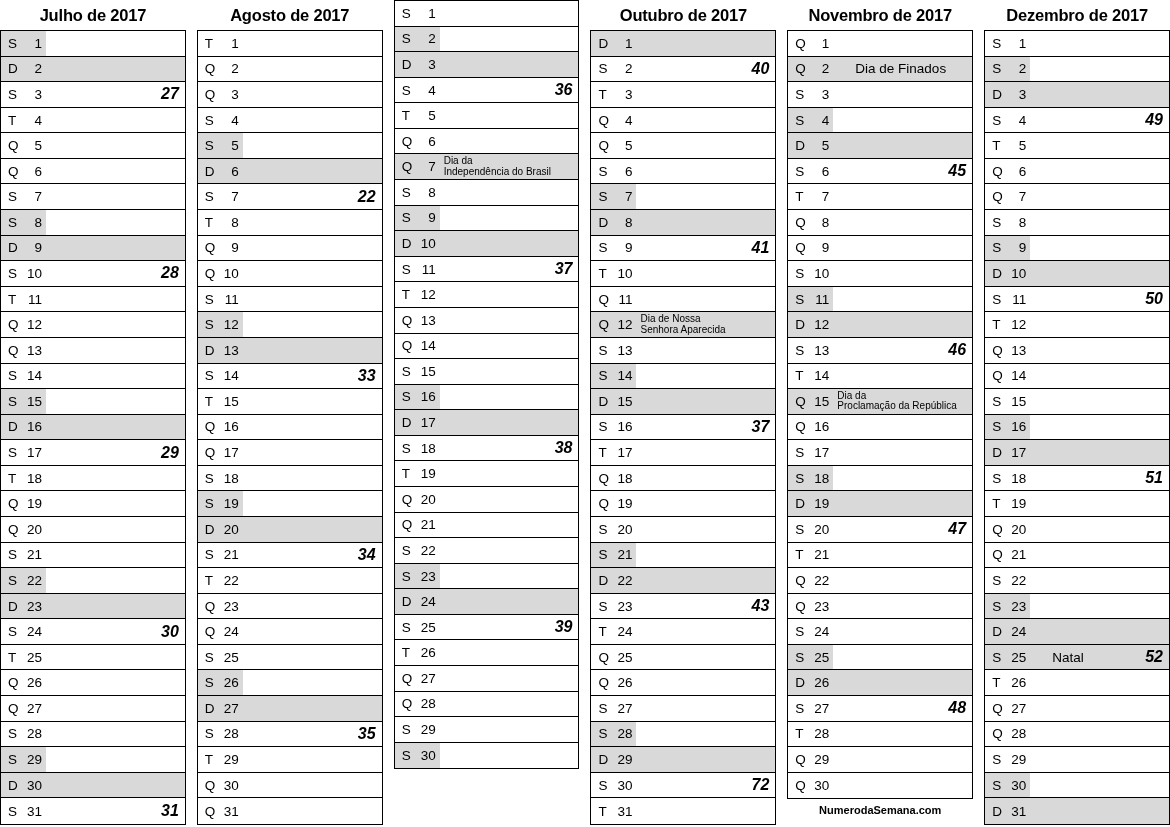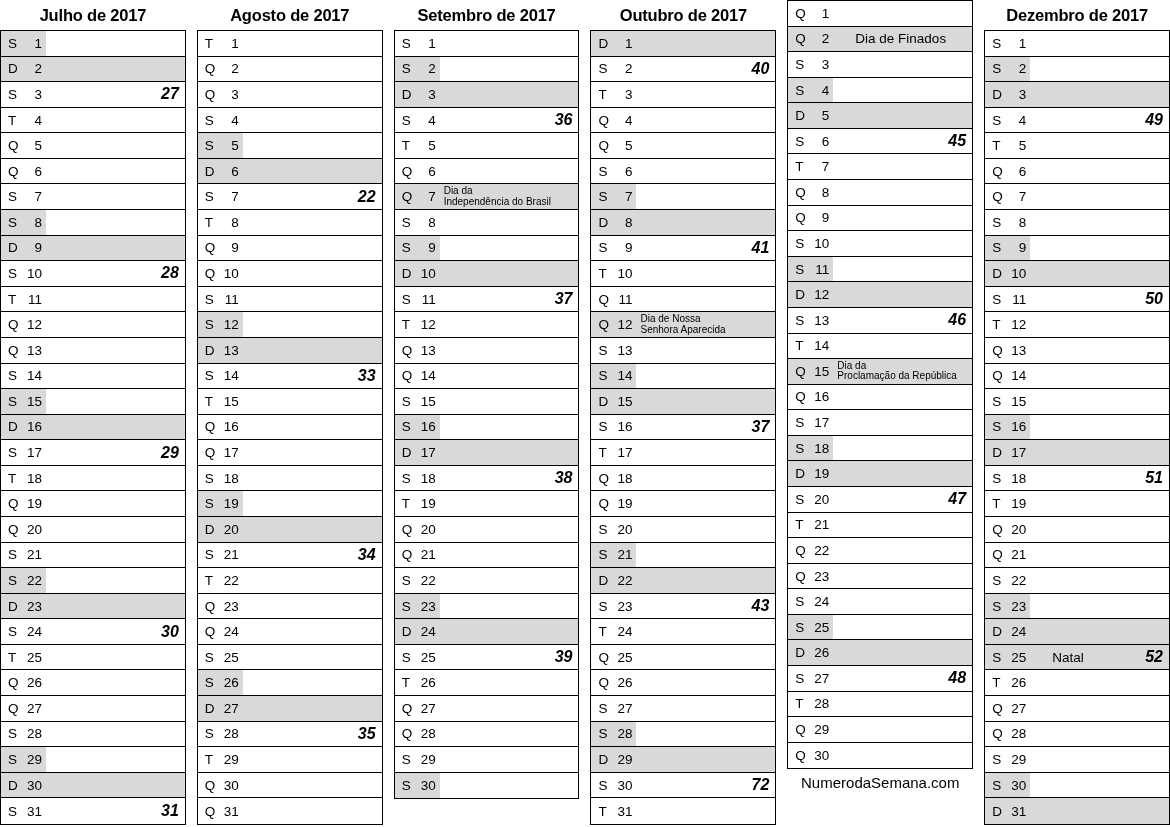--- a/index.html
+++ b/index.html
@@ -59,22 +59,22 @@
   .wk {
     margin-left: auto;
     padding-right: 6px;
     font-weight: bold;
     font-size: 16px;
     font-style: italic;
   }
   .watermark {
     margin-top: 5px;
     text-align: center;
-    font-weight: normal;
-    font-size: 15px;
+    font-weight: bold;
+    font-size: 11px;
     cursor: pointer;
   }
 </style>
 </head>
 <body>
 
 <div class="calendar">
 
   <section class="month">
     <h2 class="month-title">Julho de 2017</h2>
@@ -463,21 +463,20 @@
         <div class="row">
           <span class="lbl">
             <span class="dow">Q</span>
             <span class="num">31</span>
           </span>
         </div>
       </div>
   </section>
 
   <section class="month">
-    <h2 class="month-title">Setembro de 2017</h2>
     <div class="rows">
         <div class="row">
           <span class="lbl">
             <span class="dow">S</span>
             <span class="num">1</span>
           </span>
         </div>
         <div class="row sat">
           <span class="lbl">
             <span class="dow">S</span>
@@ -854,20 +853,21 @@
         <div class="row">
           <span class="lbl">
             <span class="dow">T</span>
             <span class="num">31</span>
           </span>
         </div>
       </div>
   </section>
 
   <section class="month">
+    <h2 class="month-title">Novembro de 2017</h2>
     <div class="rows">
         <div class="row">
           <span class="lbl">
             <span class="dow">Q</span>
             <span class="num">1</span>
           </span>
         </div>
         <div class="row full">
           <span class="lbl">
             <span class="dow">Q</span>

